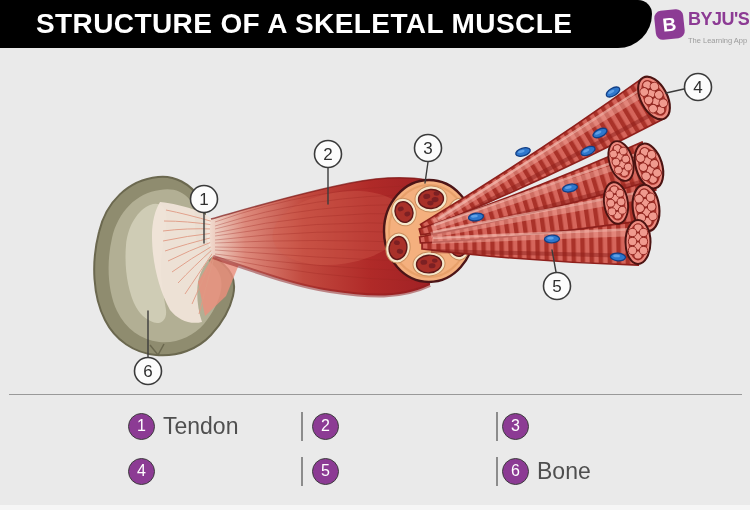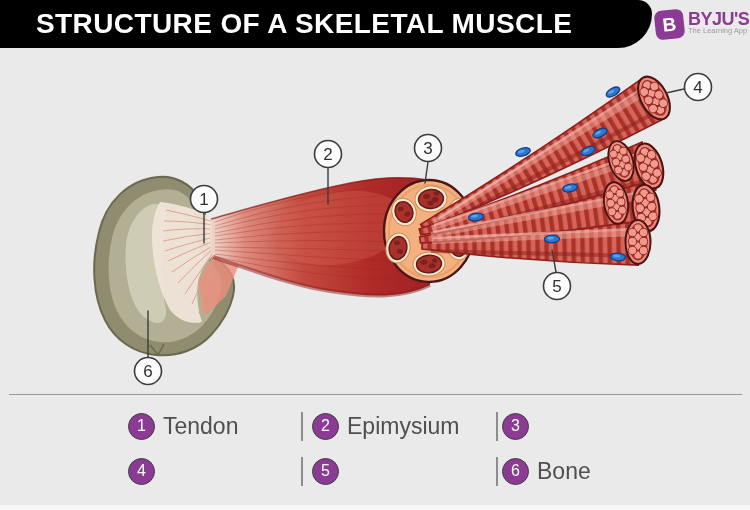--- a/index.html
+++ b/index.html
@@ -8,21 +8,21 @@
   
   .banner{position:absolute;left:0;top:0;width:652px;height:48px;background:#000000;
           border-radius:0 14px 34px 0;}
   .banner-title{position:absolute;left:36px;top:0;height:48px;line-height:48px;color:#ffffff;
           font-size:28px;font-weight:bold;letter-spacing:.4px;white-space:nowrap;}
   
   .brand{position:absolute;left:655px;top:10px;width:92px;height:30px;}
   .brand-icon{position:absolute;left:0;top:0;width:29px;height:29px;background:#8c3b94;border-radius:7px;
           color:#fff;font-weight:bold;font-size:19px;text-align:center;line-height:29px;transform:rotate(-6deg);}
   .brand-name{position:absolute;left:33px;top:-1px;color:#8c3b94;font-weight:bold;font-size:18px;letter-spacing:-.5px;}
-  .brand-tag{position:absolute;left:33px;top:16px;color:#9b9b9b;font-size:7.5px;white-space:nowrap;}
+  .brand-tag{position:absolute;left:33px;top:26px;color:#9b9b9b;font-size:7.5px;white-space:nowrap;}
   
   .separator{position:absolute;left:9px;top:394px;width:733px;height:1px;background:#999;}
   .legend-item{position:absolute;display:flex;align-items:center;gap:8px;}
   .legend-num{width:27px;height:27px;border-radius:50%;background:#8c3b94;border:1.6px solid #3e3e3e;
           box-sizing:border-box;color:#fff;font-size:16px;text-align:center;line-height:24px;flex:0 0 27px;}
   .legend-label{font-size:23px;color:#4f4f4f;white-space:nowrap;}
   .legend-divider{position:absolute;width:1.5px;height:29px;background:#8c8c8c;}
   .footer-strip{position:absolute;left:0;top:505px;width:750px;height:5px;background:#f6f6f6;}
   svg text{font-family:"Liberation Sans",sans-serif;}
 </style>
@@ -271,21 +271,20 @@
   </div>
 
   <div class="separator"></div>
 
   <div class="legend-item" style="left:128px;top:413px">
     <span class="legend-num">1</span>
     <span class="legend-label">Tendon</span>
   </div>
   <div class="legend-item" style="left:312px;top:413px">
     <span class="legend-num">2</span>
-    <span class="legend-label">Epimysium</span>
   </div>
   <div class="legend-item" style="left:502px;top:413px">
     <span class="legend-num">3</span>
   </div>
   <div class="legend-item" style="left:128px;top:458px">
     <span class="legend-num">4</span>
   </div>
   <div class="legend-item" style="left:312px;top:458px">
     <span class="legend-num">5</span>
   </div>

